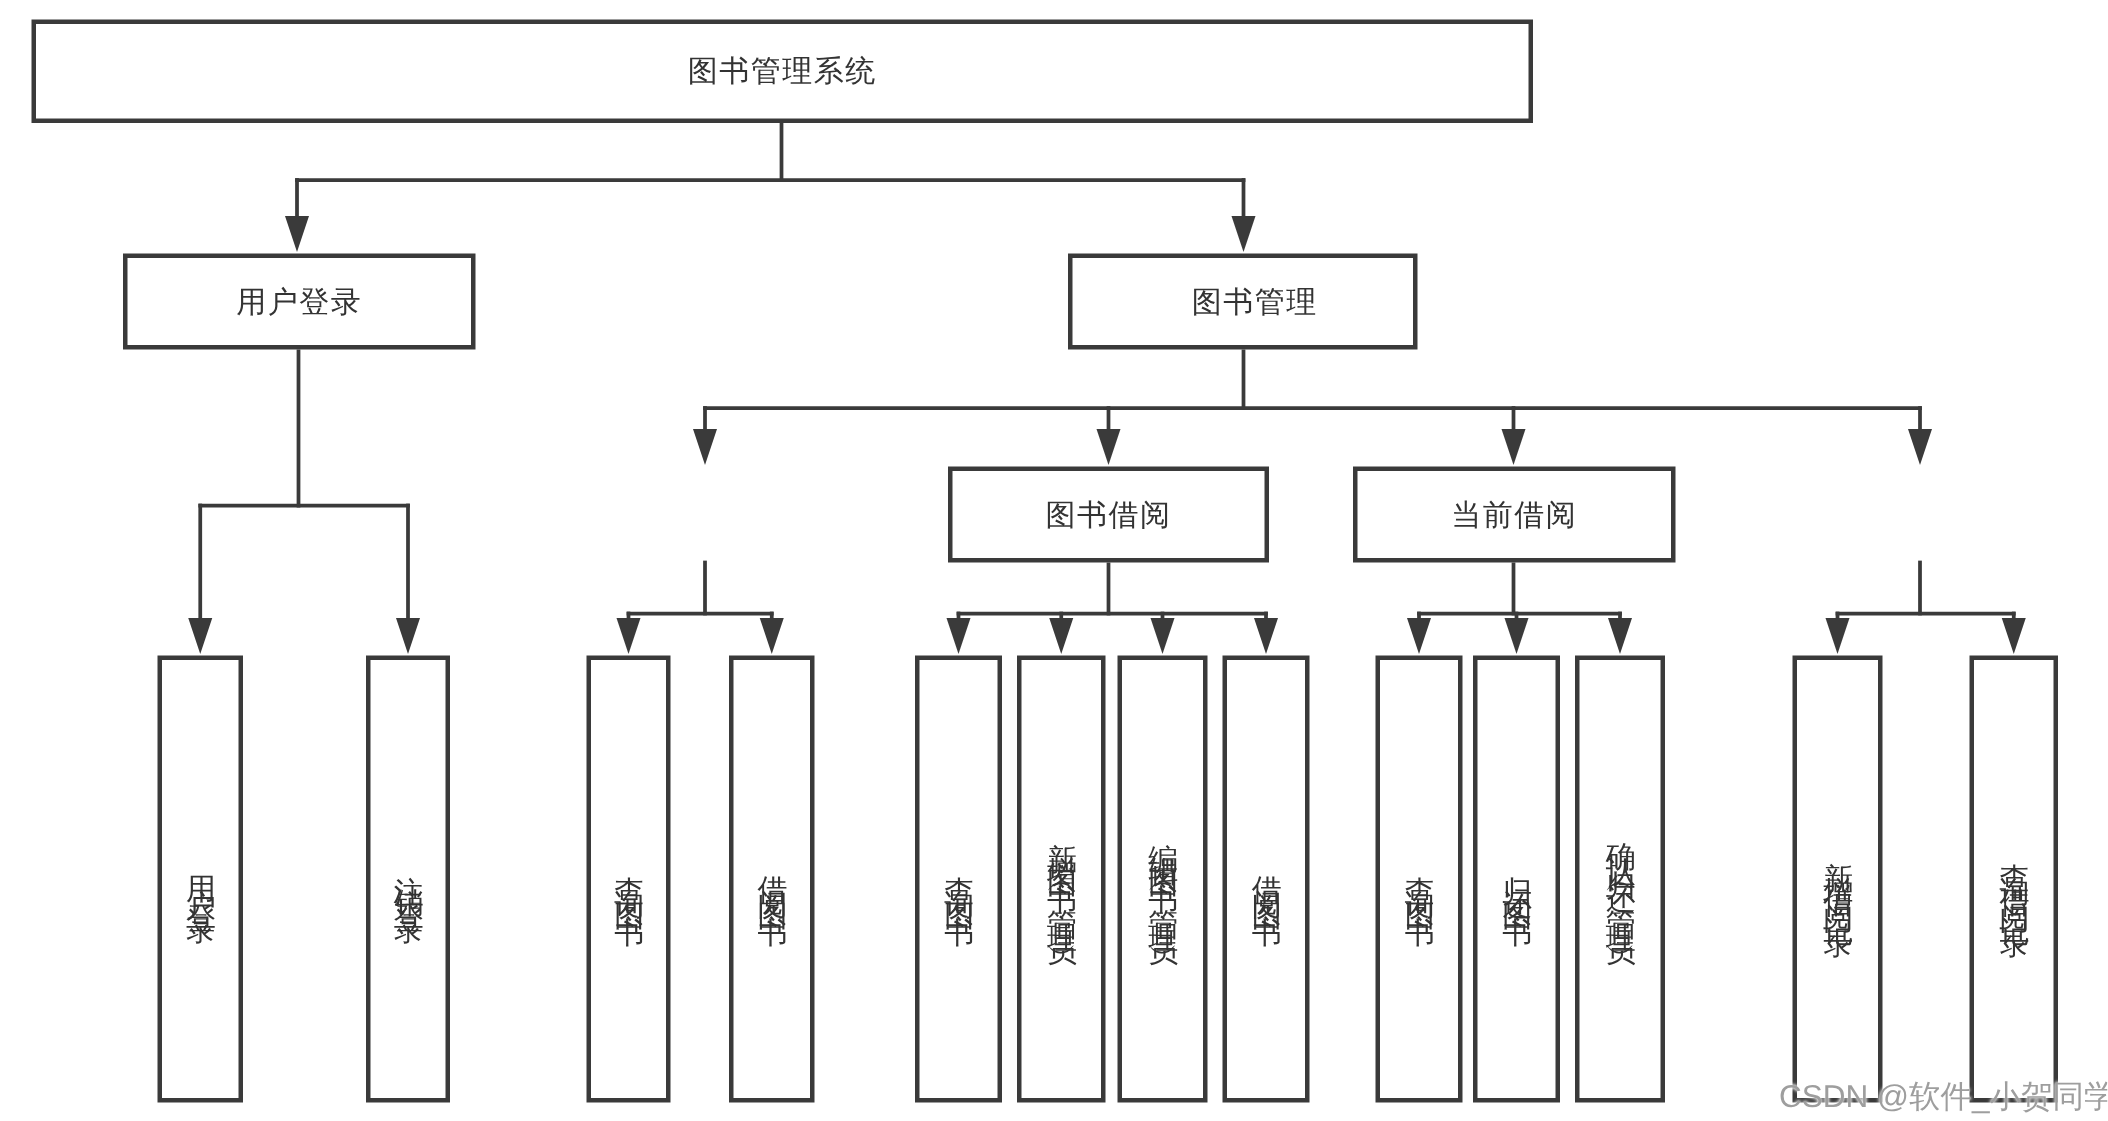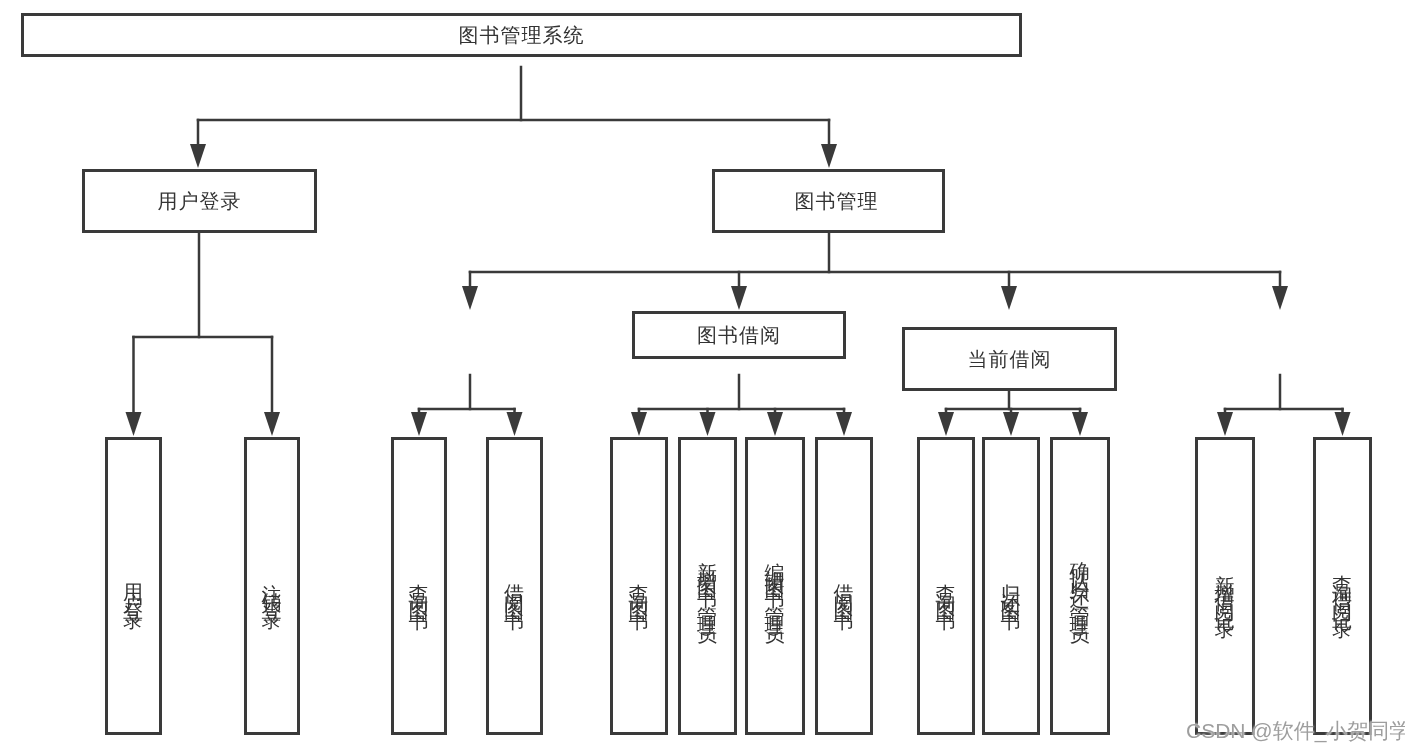--- a/index.html
+++ b/index.html
@@ -128,35 +128,35 @@
 
       <polygon points="938,412 954,412 946,436"></polygon>
       <polygon points="1003,412 1019,412 1011,436"></polygon>
       <polygon points="1072,412 1088,412 1080,436"></polygon>
 
       <polygon points="1217,412 1233,412 1225,436"></polygon>
       <polygon points="1334.5,412 1350.5,412 1342.5,436"></polygon>
     </g>
   </svg>
 
-  <div class="box" style="left:21px; top:13px; width:1001px; height:44px;">
+  <div class="box" style="left:21px; top:13px; width:1001px; height:69px;">
     <span class="h-label">图书管理系统</span>
   </div>
 
   <div class="box" style="left:82px; top:169px; width:235px; height:64px;">
     <span class="h-label">用户登录</span>
   </div>
   <div class="box" style="left:712px; top:169px; width:233px; height:64px;padding-left:16px;">
     <span class="h-label">图书管理</span>
   </div>
 
-  <div class="box" style="left:632px; top:311px; width:214px; height:48px;">
+  <div class="box" style="left:632px; top:311px; width:214px; height:64px;">
     <span class="h-label">图书借阅</span>
   </div>
-  <div class="box" style="left:902px; top:311px; width:215px; height:64px;margin-top:16px;">
+  <div class="box" style="left:902px; top:311px; width:215px; height:64px;">
     <span class="h-label">当前借阅</span>
   </div>
 
   <div class="box" style="left:105px; top:437px; width:57px; height:298px;">
     <span class="v-label">用户登录</span>
   </div>
   <div class="box" style="left:244px; top:437px; width:56px; height:298px;">
     <span class="v-label">注销登录</span>
   </div>
 

